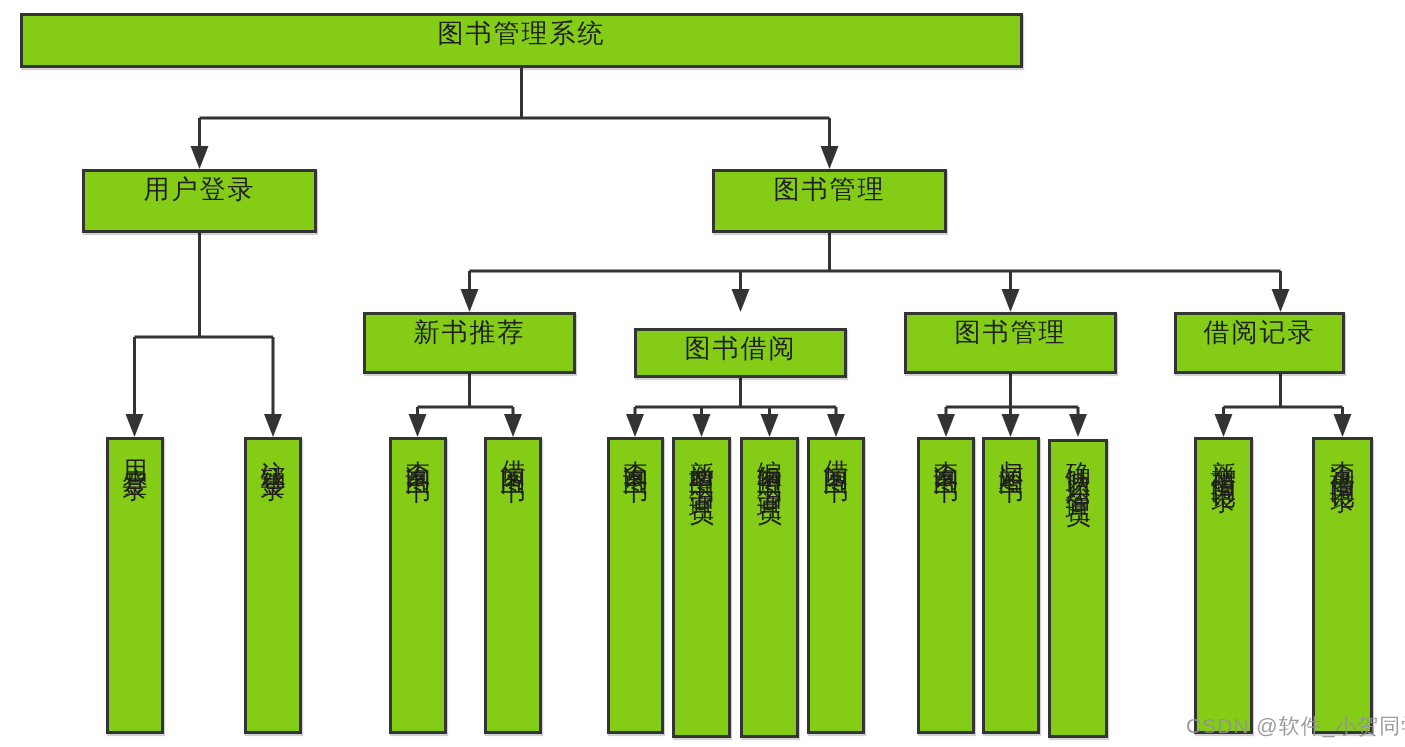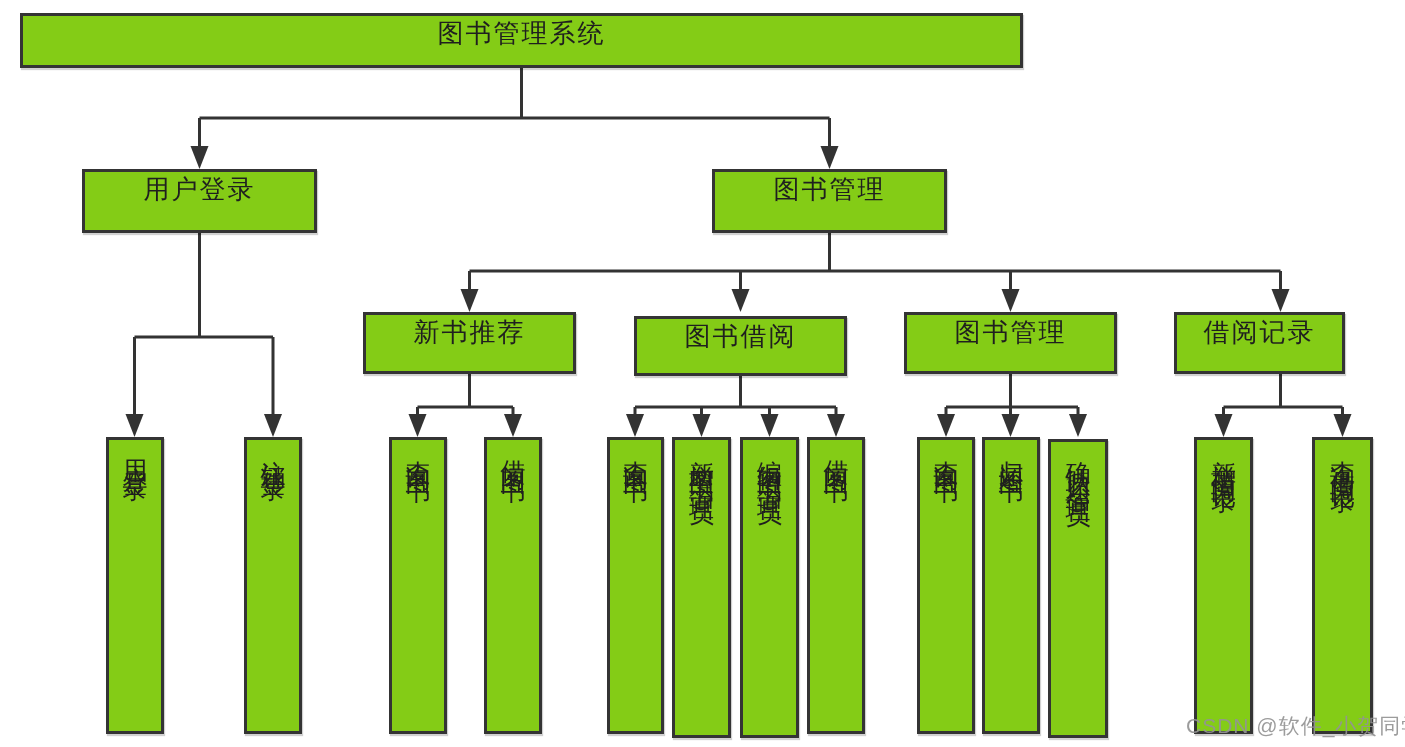--- a/index.html
+++ b/index.html
@@ -119,21 +119,21 @@
   <div class="node h" style="left:82px;top:169px;width:235px;height:64px">
     <span>用户登录</span>
   </div>
   <div class="node h" style="left:712px;top:169px;width:235px;height:64px">
     <span>图书管理</span>
   </div>
 
   <div class="node h" style="left:363px;top:312px;width:213px;height:62px">
     <span>新书推荐</span>
   </div>
-  <div class="node h" style="left:634px;top:316px;width:213px;height:60px">
+  <div class="node h" style="left:634px;top:328px;width:213px;height:50px">
     <span>图书借阅</span>
   </div>
   <div class="node h" style="left:904px;top:312px;width:213px;height:62px">
     <span>图书管理</span>
   </div>
   <div class="node h" style="left:1174px;top:312px;width:171px;height:62px">
     <span>借阅记录</span>
   </div>
 
   <div class="node v" style="left:106px;top:437px;width:58px;height:297px">

